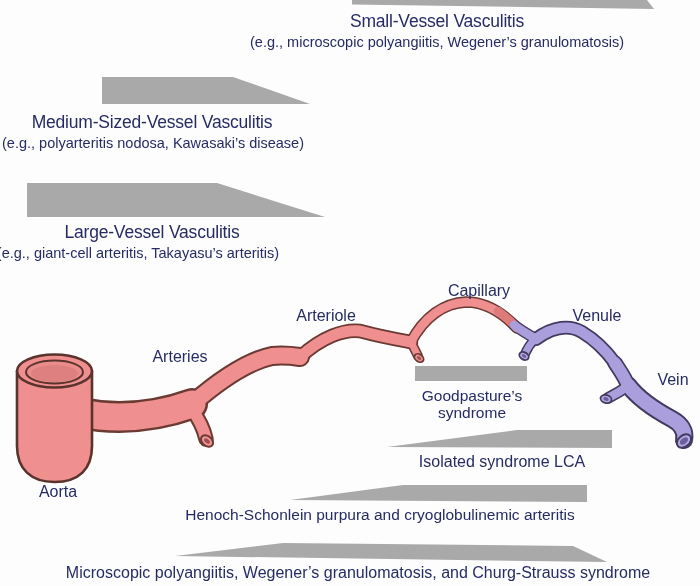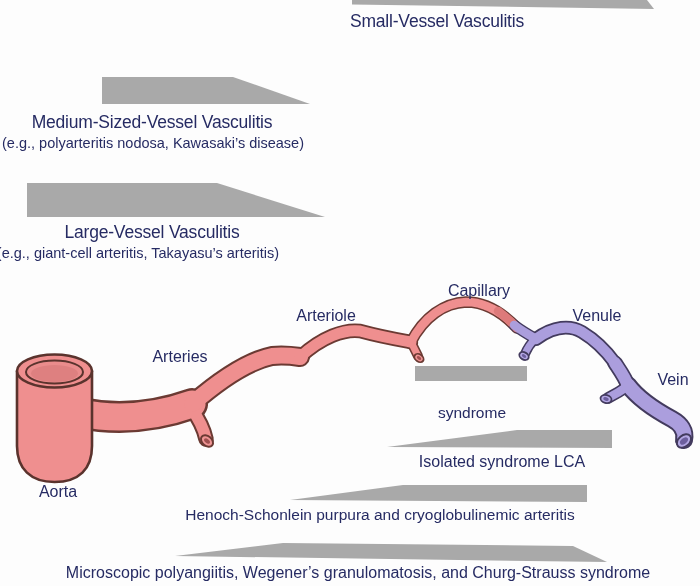--- a/index.html
+++ b/index.html
@@ -100,31 +100,33 @@
 
     <g>
       <path d="M 17 372 L 17 446 C 17 469 31 482 54.5 482 C 79 482 92 469 92 446 L 92 372 Z" fill="#ef8f8f" stroke="#5a332d" stroke-width="2.6"></path>
       <ellipse cx="54.5" cy="371" rx="37.5" ry="16.5" fill="#ef8f8f" stroke="#5a332d" stroke-width="2.6"></ellipse>
       <ellipse cx="54.5" cy="372" rx="28.5" ry="11.5" fill="#ea8c8c" stroke="#5a332d" stroke-width="2"></ellipse>
       <ellipse cx="54.5" cy="373.5" rx="23.5" ry="8.5" fill="#de8080"></ellipse>
     </g>
   </svg>
 
   <div class="t title" style="left:437px;top:12px;">Small-Vessel Vasculitis</div>
+  <div class="t sub" style="left:437px;top:34px;">(e.g., microscopic polyangiitis, Wegener’s granulomatosis)</div>
 
   <div class="t title" style="left:152px;top:113px;">Medium-Sized-Vessel Vasculitis</div>
   <div class="t sub" style="left:153px;top:135px;">(e.g., polyarteritis nodosa, Kawasaki’s disease)</div>
 
   <div class="t title" style="left:138px;top:223px;margin-left:14px;">Large-Vessel Vasculitis</div>
   <div class="t sub" style="left:138px;top:245px;">(e.g., giant-cell arteritis, Takayasu’s arteritis)</div>
 
   <div class="t vlabel" style="left:479px;top:282px;">Capillary</div>
   <div class="t vlabel" style="left:326px;top:307px;">Arteriole</div>
   <div class="t vlabel" style="left:180px;top:348px;">Arteries</div>
   <div class="t vlabel" style="left:597px;top:307px;">Venule</div>
   <div class="t vlabel" style="left:673px;top:371px;">Vein</div>
   <div class="t vlabel" style="left:50px;top:483px;margin-left:8px;">Aorta</div>
 
+  <div class="t syn" style="left:472px;top:387px;">Goodpasture’s</div>
   <div class="t syn" style="left:472px;top:404px;text-align:right;">syndrome</div>
   <div class="t syn-wide" style="left:502px;top:453px;">Isolated syndrome LCA</div>
   <div class="t syn" style="left:380px;top:506px;">Henoch-Schonlein purpura and cryoglobulinemic arteritis</div>
   <div class="t syn-wide" style="left:358px;top:564px;text-align:center;">Microscopic polyangiitis, Wegener’s granulomatosis, and Churg-Strauss syndrome</div>
 </div>
 
 </body></html>

